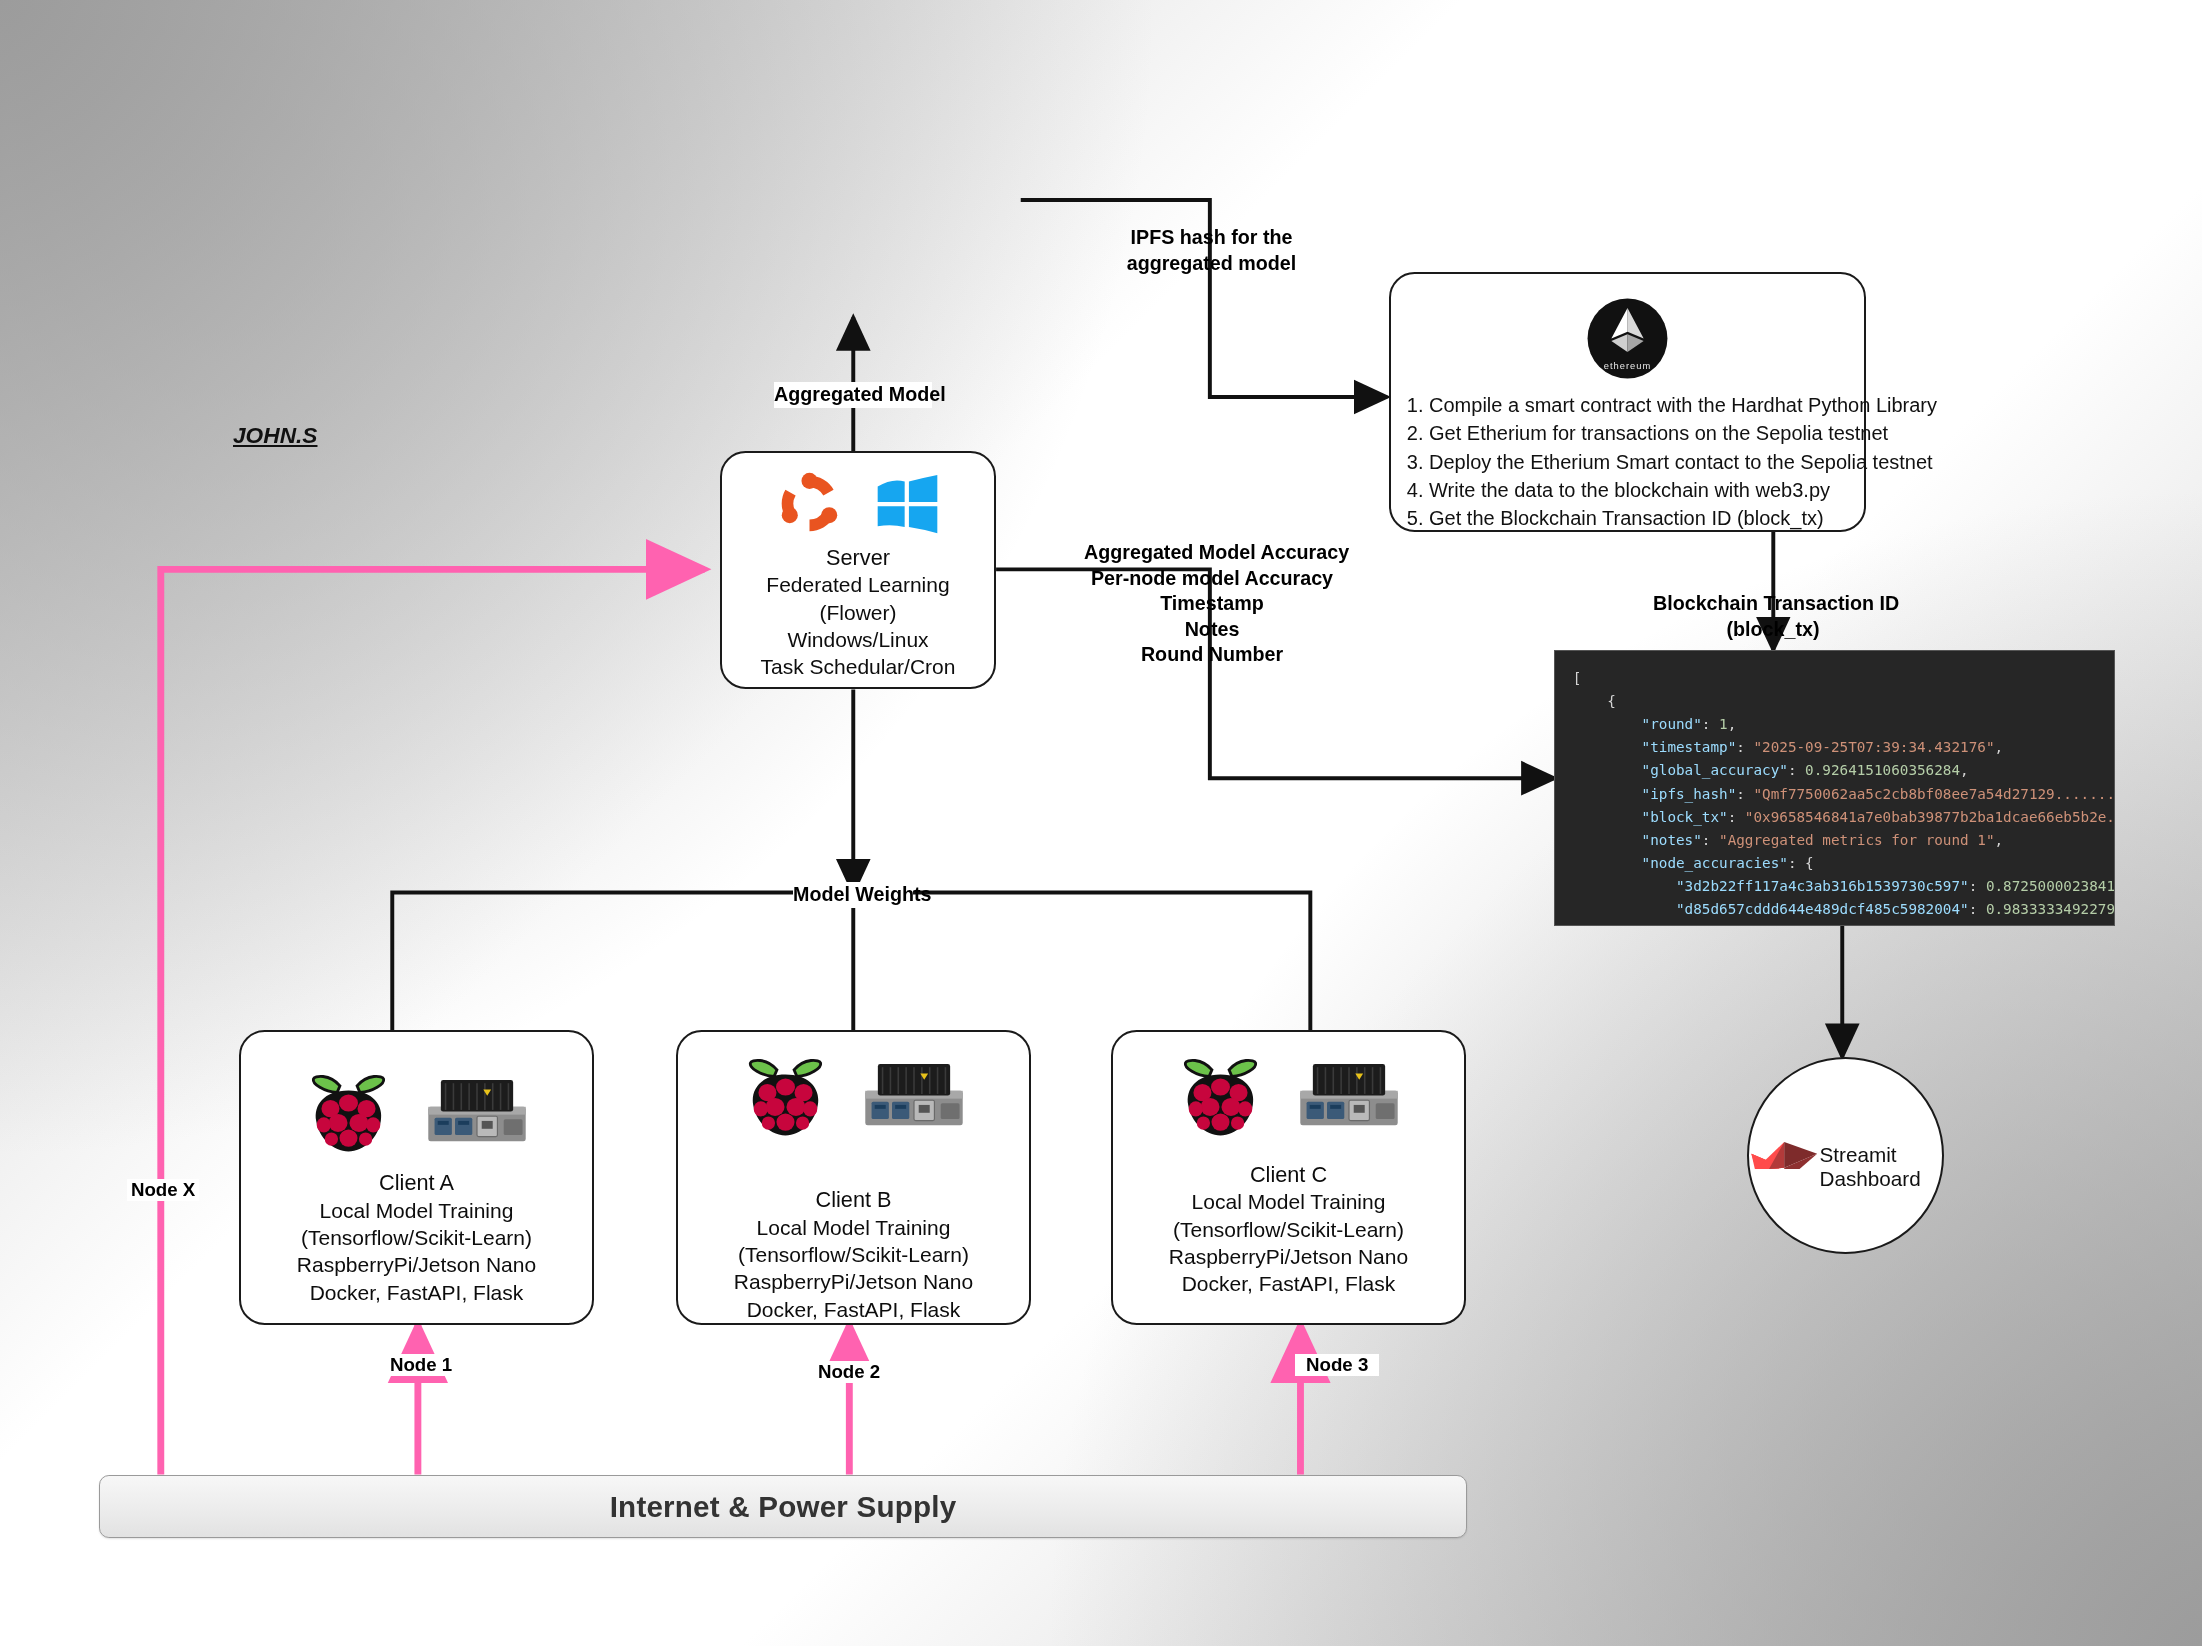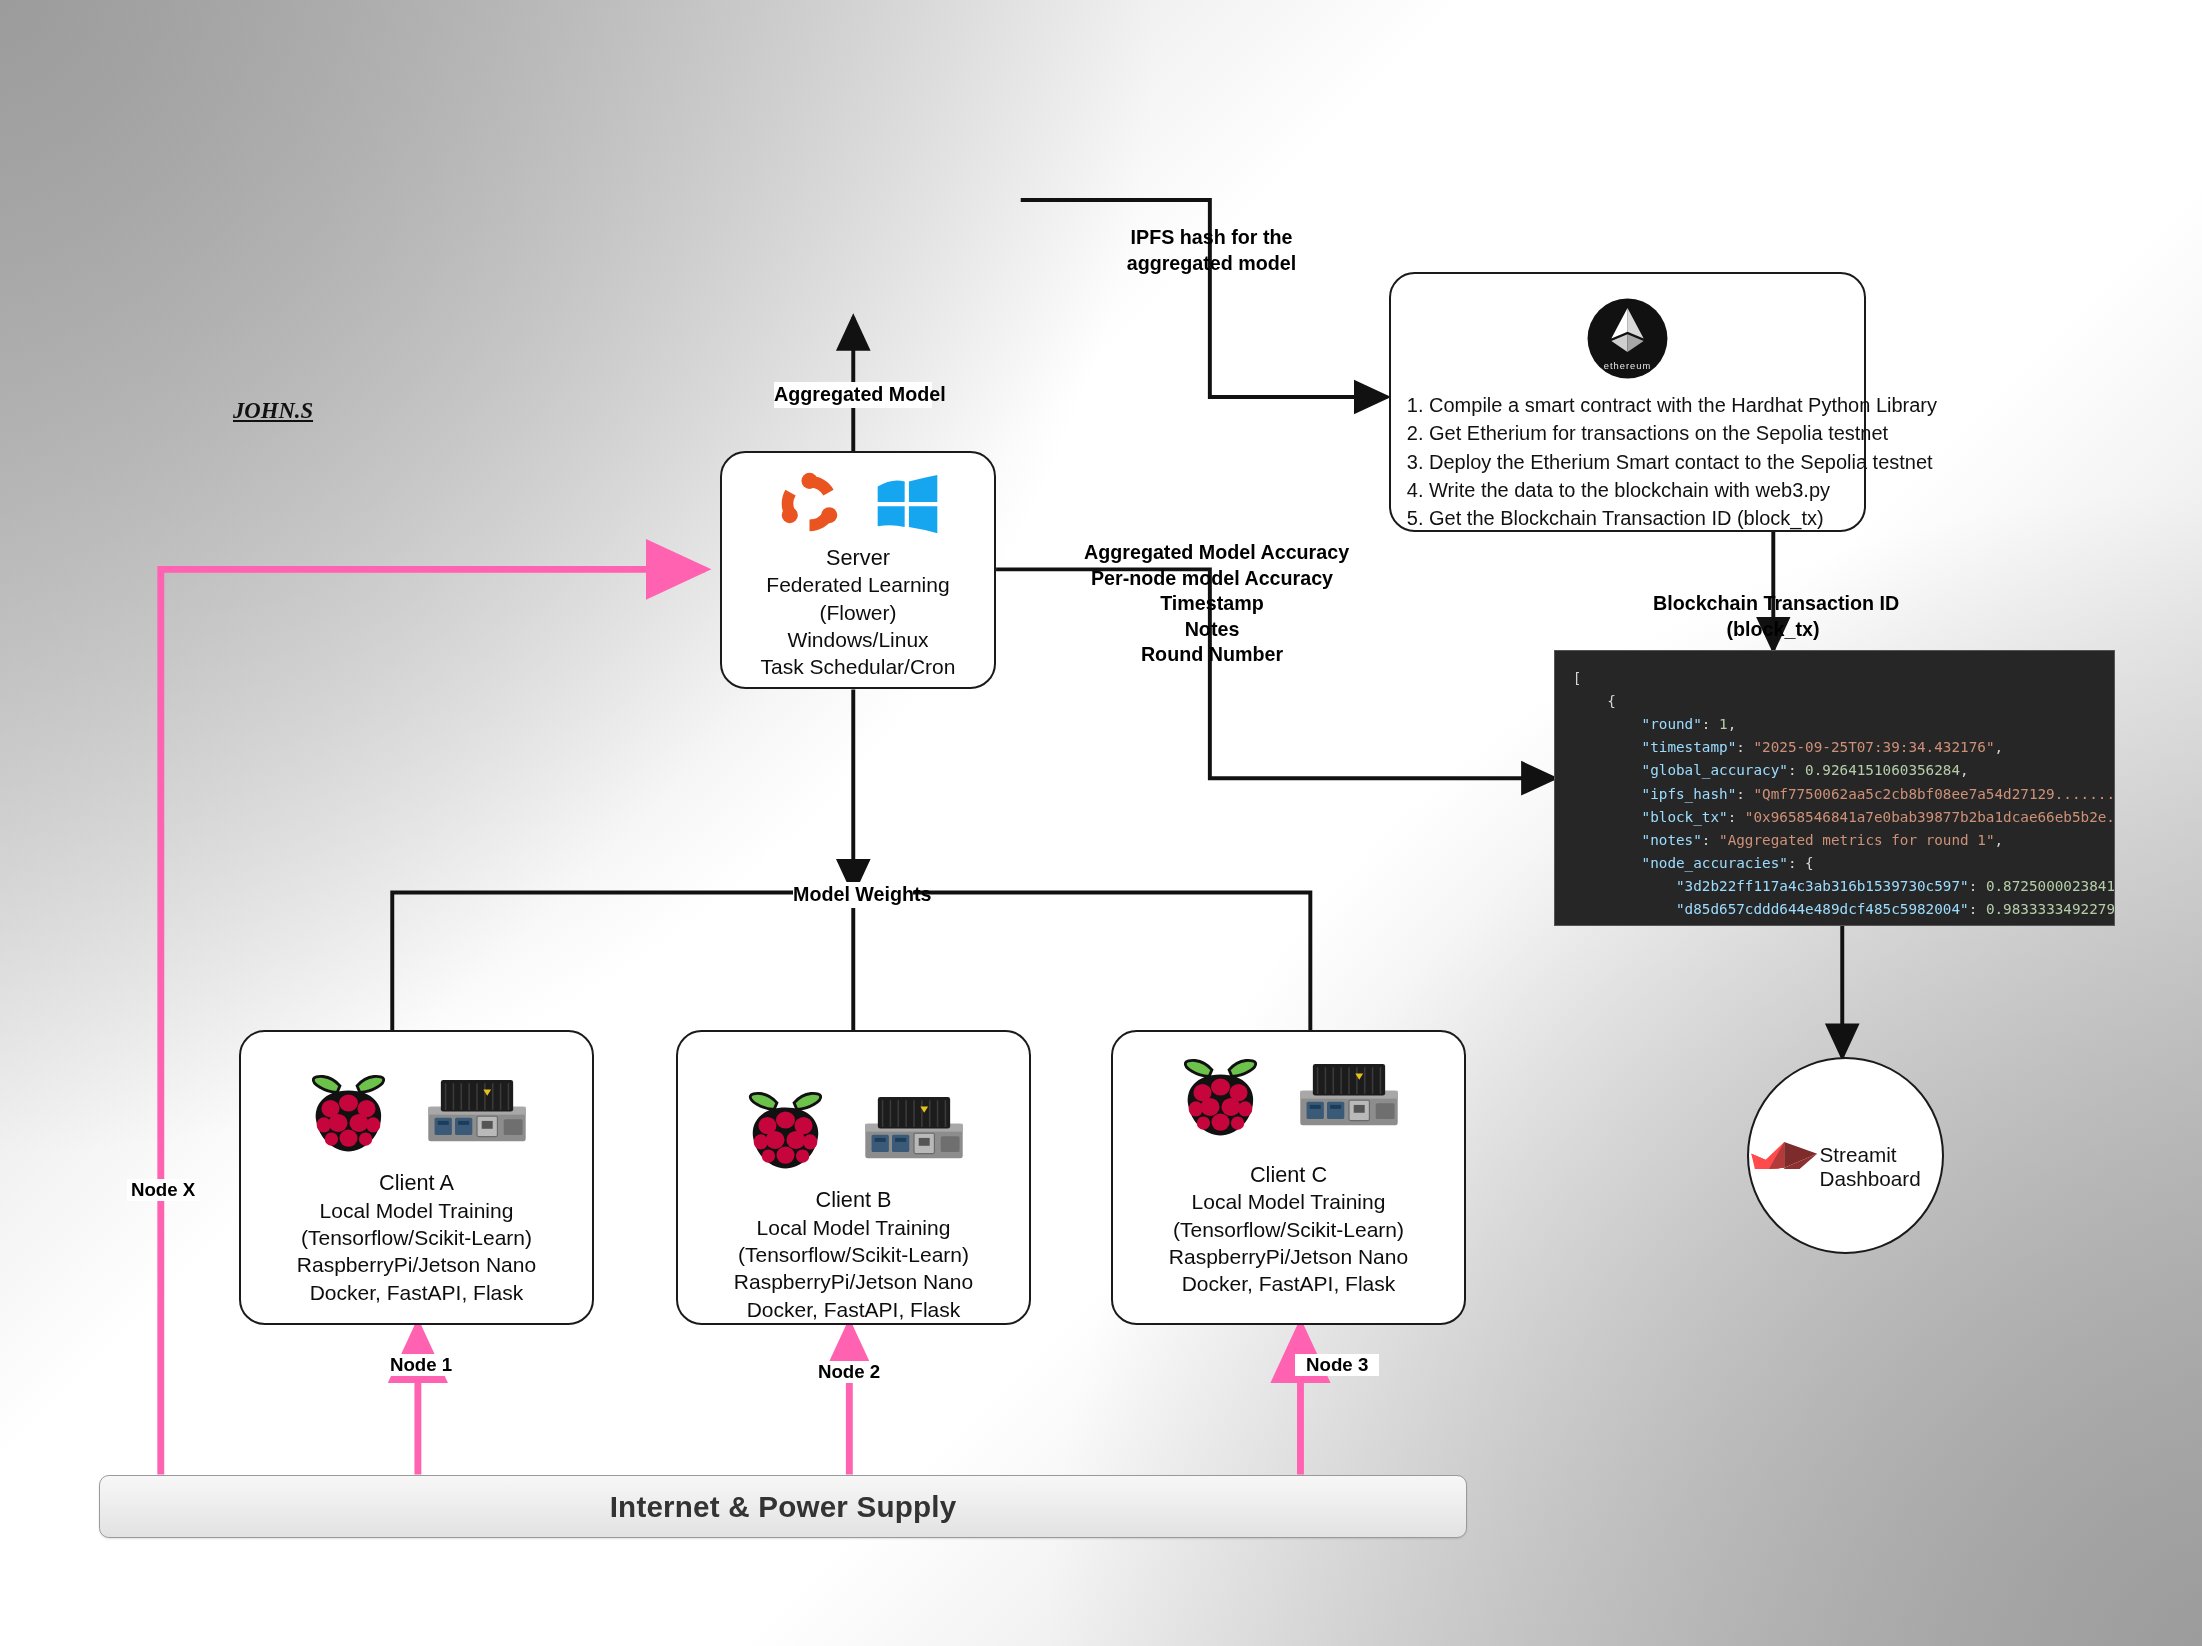--- a/index.html
+++ b/index.html
@@ -156,21 +156,21 @@
 
   <svg class="layer" viewBox="0 0 2236 1671">
 
     <path d="M163,1497 L163,578 L715,578" stroke="#FF62B0" stroke-width="7" fill="none" marker-end="url(#arrP)"></path>
 
     <path d="M424,1497 L424,1345" stroke="#FF62B0" stroke-width="7" fill="none" marker-end="url(#arrP)"></path>
     <path d="M862,1497 L862,1345" stroke="#FF62B0" stroke-width="7" fill="none" marker-end="url(#arrP)"></path>
     <path d="M1320,1497 L1320,1345" stroke="#FF62B0" stroke-width="7" fill="none" marker-end="url(#arrP)"></path>
   </svg>
 
-  <div id="author" style="left:233px;top:398px;font-family:Liberation Serif, serif;">JOHN.S</div>
+  <div id="author" style="left:233px;top:422px;">JOHN.S</div>
 
 
   <div class="nodebox" id="server-node" style="left:720px;top:451px;width:276px;height:238px;justify-content:flex-start;padding-top:13.8px;">
     <div class="logorow">
       <svg class="ubuntu-ico" viewBox="0 0 100 100">
         <g fill="#E95420">
           <path d="M50 12 A38 38 0 0 1 83 31 L69 39 A22 22 0 0 0 50 28 z"></path>
           <path d="M83 69 A38 38 0 0 1 50 88 L50 72 A22 22 0 0 0 69 61 z"></path>
           <path d="M17 31 A38 38 0 0 0 17 69 L31 61 A22 22 0 0 1 31 39 z"></path>
           <circle cx="50" cy="19" r="11"></circle>
@@ -293,21 +293,21 @@
     </div>
     <div class="nb-body" style="margin-top:9.9px;">
       <div class="nb-title">Client A</div>
       <div class="nb-line">Local Model Training</div>
       <div class="nb-line">(Tensorflow/Scikit-Learn)</div>
       <div class="nb-line">RaspberryPi/Jetson Nano</div>
       <div class="nb-line">Docker, FastAPI, Flask</div>
     </div>
   </div>
 
-  <div class="nodebox" style="left:676px;top:1030px;width:355px;height:295px;justify-content:flex-end;padding-top:15.8px;">
+  <div class="nodebox" style="left:676px;top:1030px;width:355px;height:295px;justify-content:space-between;padding-top:15.8px;">
     <div class="logorow">
       <svg class="pi-ico" viewBox="0 0 100 100">
         <path d="M41 23 C30 10 14 12 13 16 C12 21 24 29 38 30 z" fill="#6CC24A" stroke="#111" stroke-width="3"></path>
         <path d="M59 23 C70 10 86 12 87 16 C88 21 76 29 62 30 z" fill="#6CC24A" stroke="#111" stroke-width="3"></path>
         <path d="M50 28 C24 28 13 44 16 60 C19 78 34 92 50 92 C66 92 81 78 84 60 C87 44 76 28 50 28 z" fill="#111"></path>
         <g fill="#C7053D">
           <ellipse cx="50" cy="41" rx="10" ry="9"></ellipse>
           <ellipse cx="31" cy="47" rx="9.5" ry="9"></ellipse>
           <ellipse cx="69" cy="47" rx="9.5" ry="9"></ellipse>
           <ellipse cx="39" cy="62" rx="10" ry="9.5"></ellipse>

